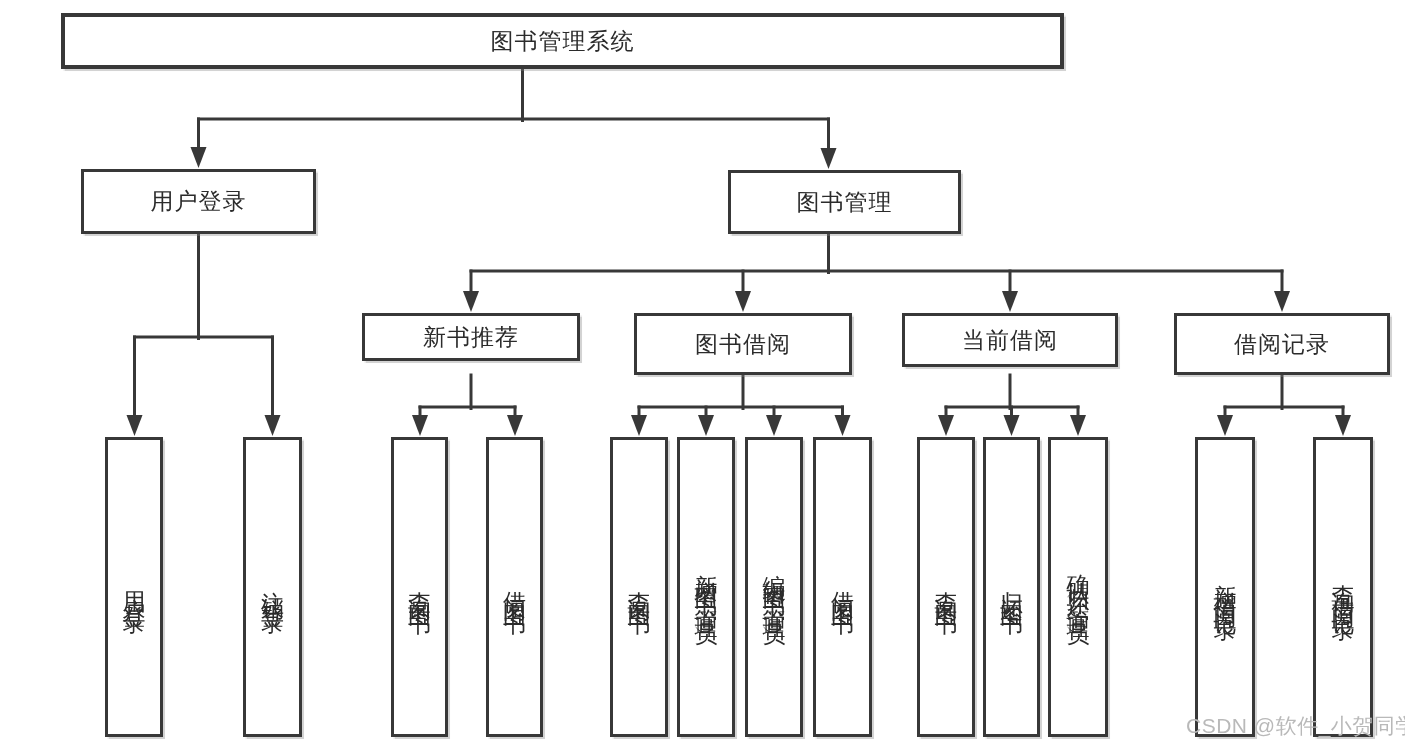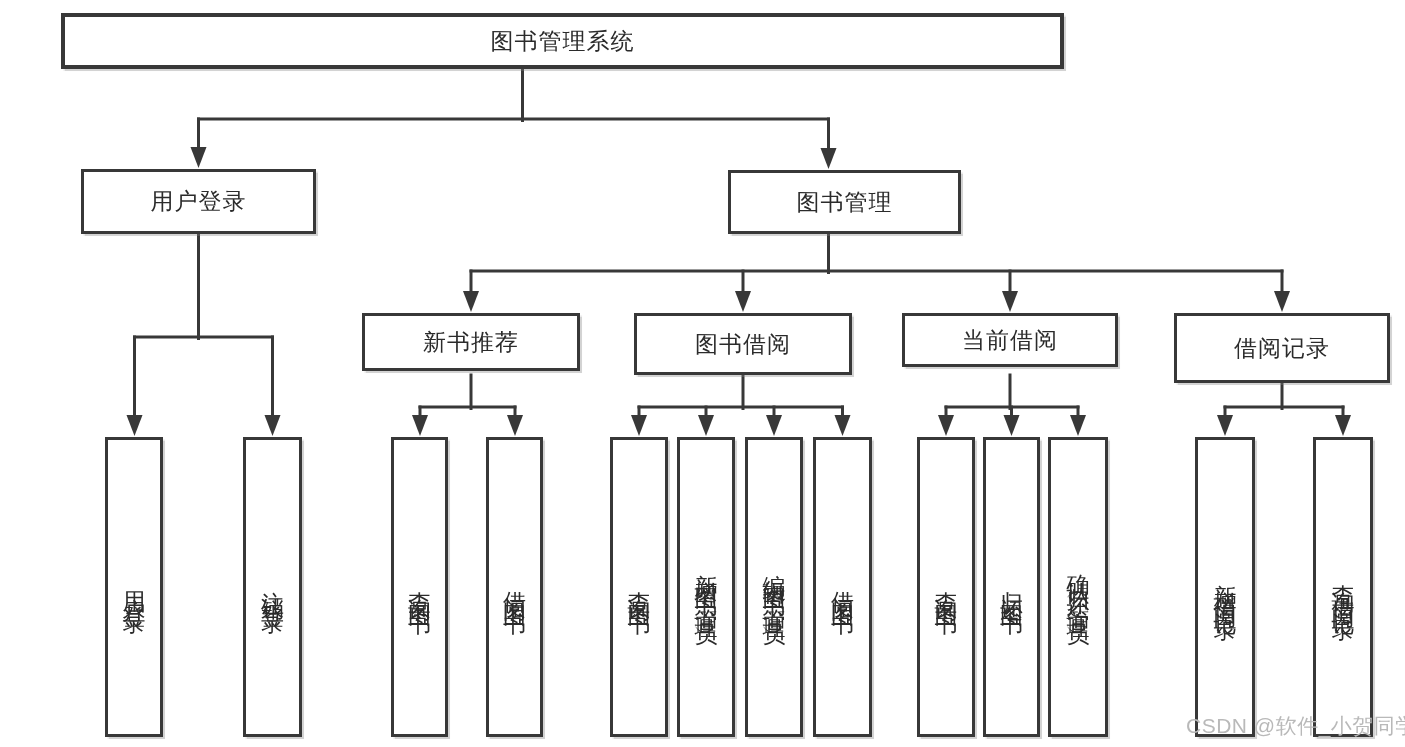--- a/index.html
+++ b/index.html
@@ -39,24 +39,24 @@
     letter-spacing: 7px;
     white-space: normal;
     font-size: 23px;
     top: 437px;
     height: 300px;
   }
   
   #n-root           { left: 21px;   top: 13px;  width: 1003px; height: 56px; border-width: 4px; margin-left: 40px; }
   #n-user-login     { left: 81px;   top: 169px; width: 235px;  height: 65px; }
   #n-book-mgmt      { left: 712px;  top: 170px; width: 233px;  height: 64px; margin-left: 16px; }
-  #n-new-book       { left: 362px;  top: 313px; width: 218px;  height: 58px; }
+  #n-new-book       { left: 362px;  top: 313px; width: 218px;  height: 48px; }
   #n-book-borrow    { left: 634px;  top: 313px; width: 218px;  height: 62px; }
   #n-current-borrow { left: 902px;  top: 313px; width: 216px;  height: 54px; }
-  #n-borrow-records { left: 1174px; top: 313px; width: 216px;  height: 70px; }
+  #n-borrow-records { left: 1174px; top: 313px; width: 216px;  height: 62px; }
   #n-leaf-login      { left: 105px;  width: 58px; }
   #n-leaf-logout     { left: 243px;  width: 59px; }
   #n-leaf-nb-query   { left: 391px;  width: 57px; }
   #n-leaf-nb-borrow  { left: 486px;  width: 57px; }
   #n-leaf-bb-query   { left: 610px;  width: 58px; }
   #n-leaf-bb-add     { left: 677px;  width: 58px; }
   #n-leaf-bb-edit    { left: 745px;  width: 58px; }
   #n-leaf-bb-borrow  { left: 813px;  width: 59px; }
   #n-leaf-cb-query   { left: 917px;  width: 58px; }
   #n-leaf-cb-return  { left: 983px;  width: 57px; }

